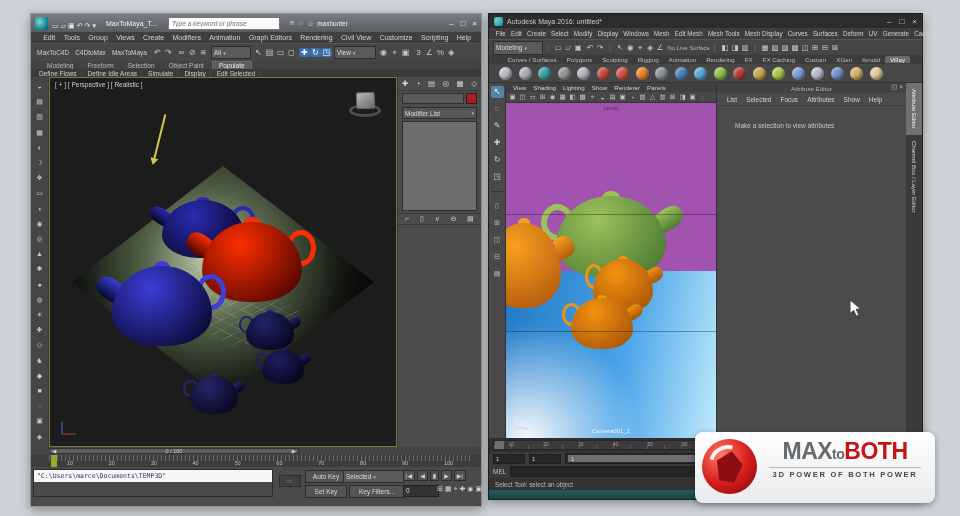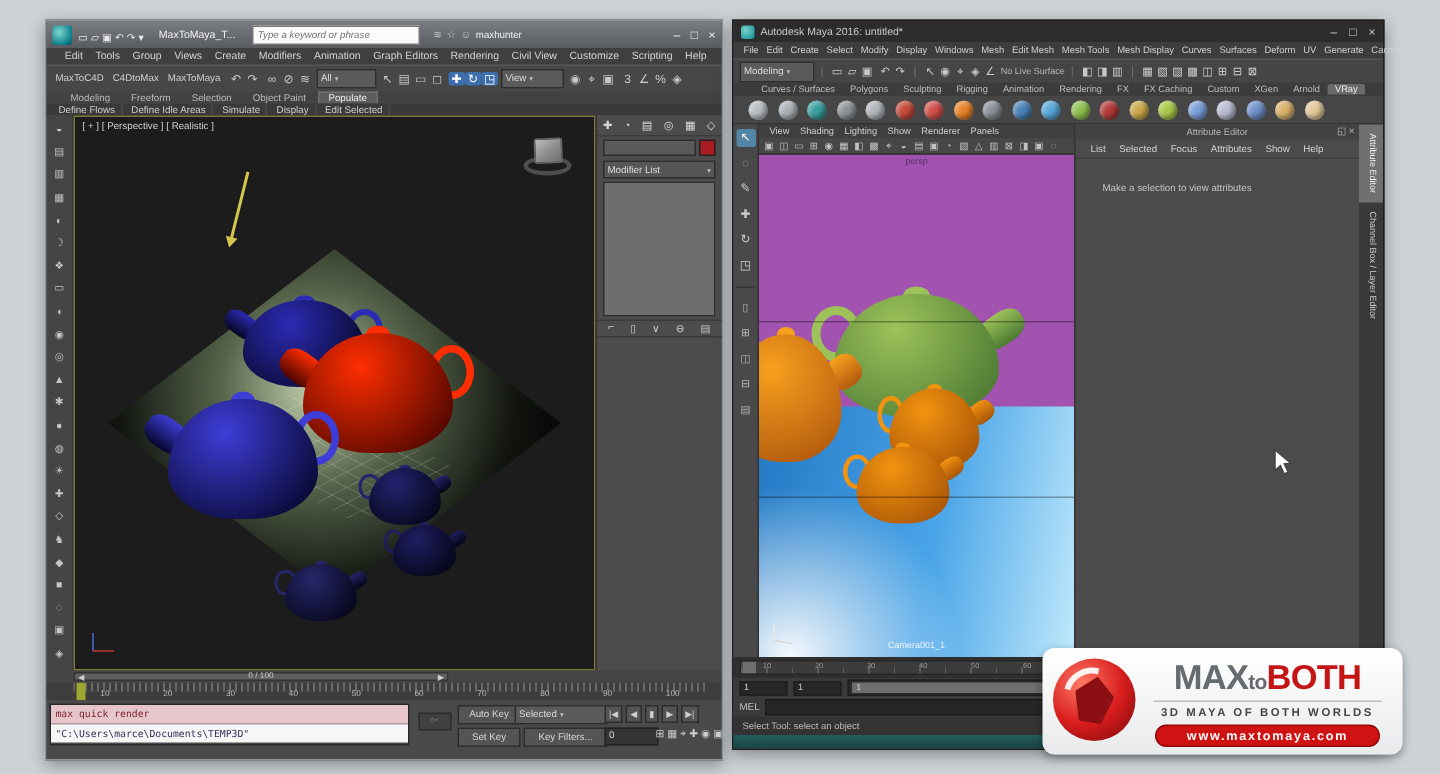--- a/index.html
+++ b/index.html
@@ -422,21 +422,20 @@
           <span>60</span>
           <span>70</span>
           <span>80</span>
           <span>90</span>
           <span>100</span>
         </div>
     </div>
 
     <div class="max-status">
       <div class="listener">
-        <div class="l1">max quick render</div>
         <div class="l2">"C:\Users\marce\Documents\TEMP3D"</div>
       </div>
       <div class="key-drag">○╴</div>
       <div class="skey-btn autokey">Auto Key</div>
       <div class="skey-btn setkey">Set Key</div>
       <div class="mini-select sel-dd">
           <span>Selected</span>
           <span class="car">▾</span>
         </div>
       <div class="skey-btn keyfilters">Key Filters...</div>
@@ -719,21 +718,20 @@
   </div>
 
   <div class="logo-card">
     <div class="gem">
       <div class="gem-facet"></div>
       <div class="gem-glint"></div>
     </div>
     <div class="logo-text">
       <div class="logo-line1"><span class="logo-max">MAX</span><span class="logo-to">to</span><span class="logo-maya">BOTH</span></div>
       <div class="logo-rule"></div>
-      <div class="logo-tagline">3D MAYA OF BOTH WORLDS</div>
-      <div class="logo-pill">www.maxtomaya.com</div>
+      <div class="logo-tagline">3D POWER OF BOTH POWER</div>
     </div>
   </div>
 
   <svg class="cursor" style="left:849px;top:299px" width="13" height="19">
     <path d="M1,1 L1,14.5 L4.6,11.4 L7.2,17 L9.8,15.7 L7.2,10.3 L11.6,9.8 Z" fill="#fdfdfd" stroke="#444" stroke-width="1"></path>
   </svg>
 </div>
 
 </body></html>

